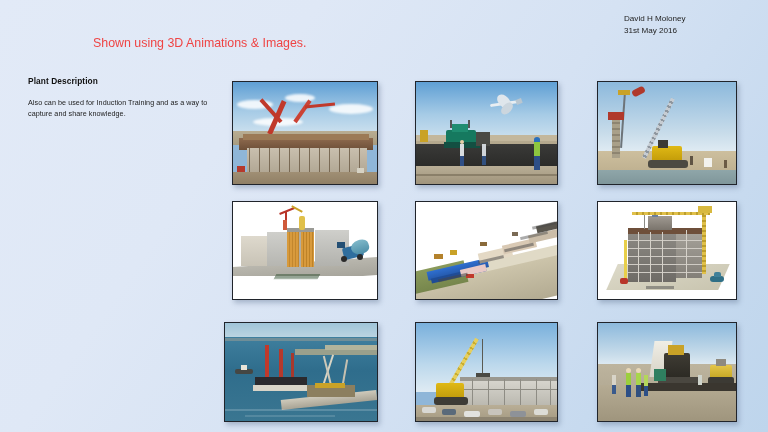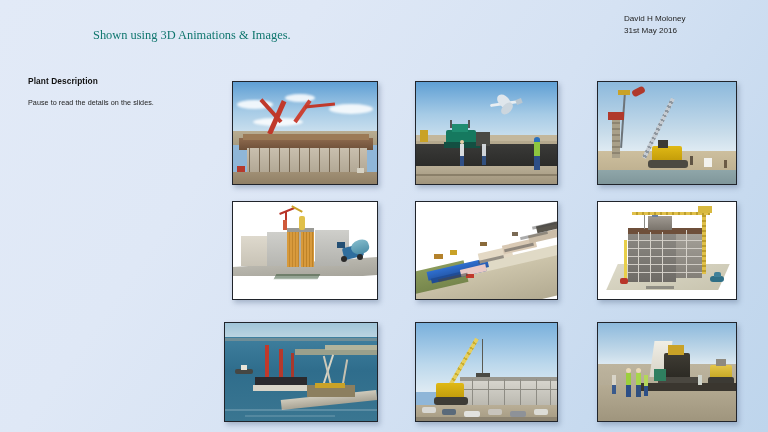--- a/index.html
+++ b/index.html
@@ -14,24 +14,23 @@
   }
 
   
   .header { position: absolute; left: 0; top: 0; width: 768px; height: 62px; }
   .title {
     position: absolute; left: 93px; top: 5px;
     font-size: 19.5px; font-weight: 400; color: #1a1a1a;
     letter-spacing: -0.1px; white-space: nowrap;
   }
   .subtitle {
-    position: absolute; left: 93px; top: 28px;
-    font-size: 12.4px; font-weight: 400; color: #0f766e;
+    position: absolute; left: 93px; top: 36px;
+    font-size: 12.4px; font-weight: 400; color: #ef4444;
     white-space: nowrap;
-    font-family: Liberation Serif, serif;
   }
   .author-block { position: absolute; left: 612px; top: 13px; }
   .author-name, .author-date {
     font-size: 8.1px; color: #222; line-height: 11.5px; white-space: nowrap; margin-left: 12px;
   }
 
   
   .brief { position: absolute; left: 28px; top: 76px; width: 186px; }
   .brief-heading {
     font-size: 8.3px; font-weight: bold; color: #111;
@@ -72,21 +71,21 @@
 <div class="header">
   <div class="subtitle">Shown using 3D Animations &amp; Images.</div>
   <div class="author-block">
     <div class="author-name">David H Moloney</div>
     <div class="author-date">31st   May 2016</div>
   </div>
 </div>
 
 <div class="brief">
   <div class="brief-heading">Plant Description</div>
-  <p> Pause to read the details on the slides.</p>
+  <p>Also can be used for Induction Training and as a way to capture and share knowledge.</p>
 </div>
 
 <div class="grid">
 
   <div class="cell" style="left:232px; top:81px; width:146px; height:104px;">
     <div class="scene">
       <div class="layer sky-blue" style="left:0;top:0;width:100%;height:52%;"></div>
       <div class="layer cloud" style="left:4px;top:18px;width:36px;height:9px;"></div>
       <div class="layer cloud" style="left:52px;top:12px;width:30px;height:8px;"></div>
       <div class="layer cloud" style="left:96px;top:22px;width:44px;height:10px;"></div>

